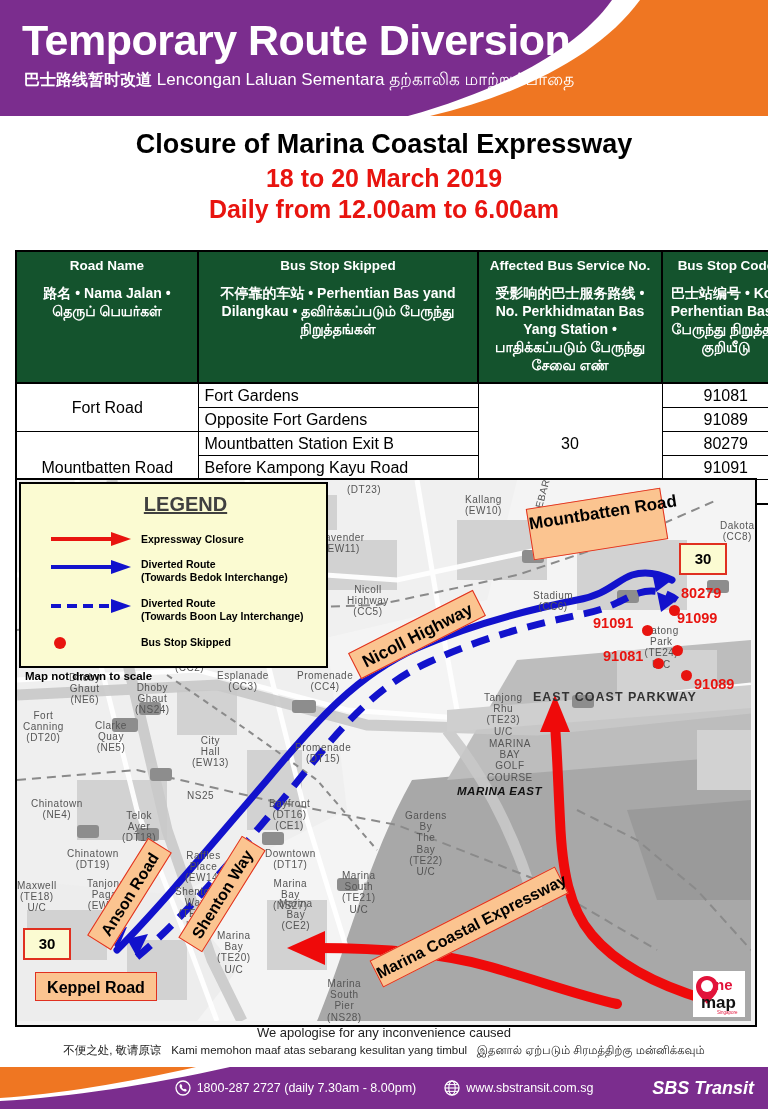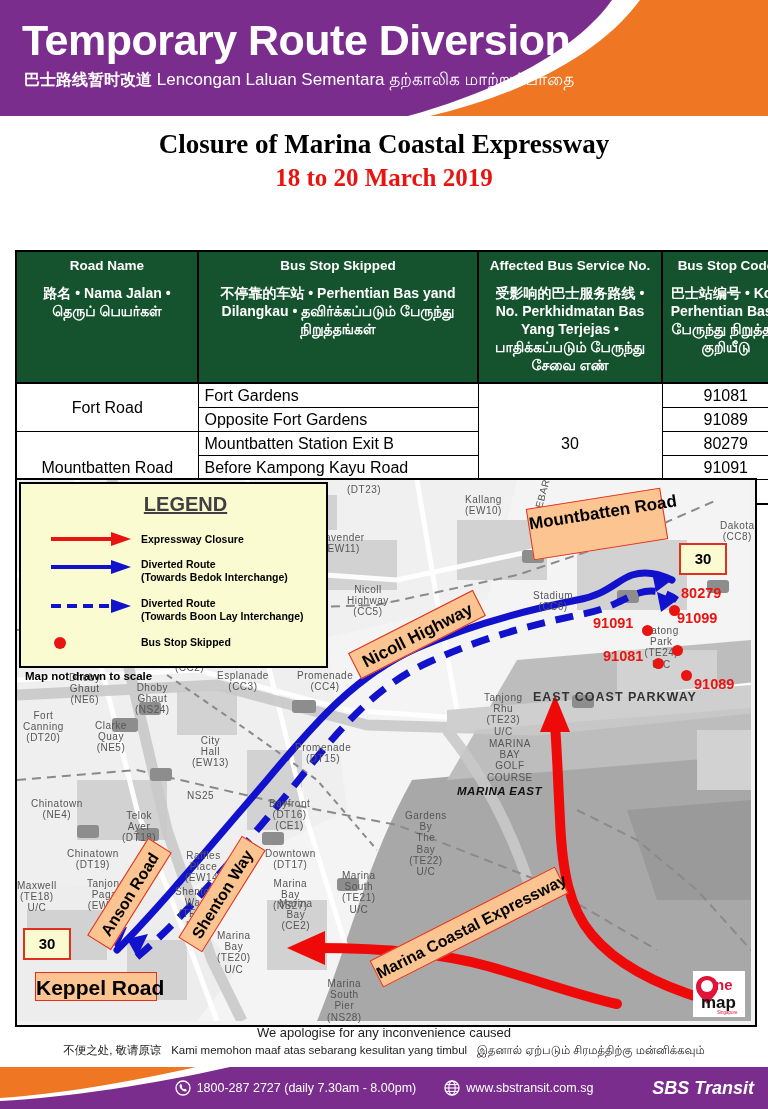--- a/index.html
+++ b/index.html
@@ -34,21 +34,20 @@
     z-index: 5;
   }
   #header-sub .cn { font-weight: bold; font-size: 16px; }
   #header-sub .ms { font-size: 17px; }
   #header-sub .ta { font-size: 17px; }
 
   
   #title-block {
     position: absolute; left: 0; top: 118px; width: 768px; height: 128px;
     text-align: center;
-    font-family: Liberation Serif, serif;
   }
   #closure-title {
     margin-top: 11px;
     font-size: 27px; font-weight: bold; color: #000000;
   }
   #date-line {
     margin-top: 4px;
     font-size: 25px; font-weight: bold; color: #e8140f;
   }
   #time-line {
@@ -217,36 +216,37 @@
   <div id="header-sub">
     <span class="cn">巴士路线暂时改道</span>
     <span class="ms">Lencongan Laluan Sementara</span>
     <span class="ta">தற்காலிக மாற்றுப்பாதை</span>
   </div>
 </div>
 
 <div id="title-block">
   <div id="closure-title">Closure of Marina Coastal Expressway</div>
   <div id="date-line">18 to 20 March 2019</div>
+  <div id="time-line">Daily from 12.00am to 6.00am</div>
 </div>
 
 <table id="info-table">
   <thead>
     <tr>
       <th style="width:172px">
         <span class="th-en">Road Name</span>
         <span class="th-other">路名 • Nama Jalan • தெருப் பெயர்கள்</span>
       </th>
       <th style="width:270px">
         <span class="th-en">Bus Stop Skipped</span>
         <span class="th-other">不停靠的车站 • Perhentian Bas yand Dilangkau • தவிர்க்கப்படும் பேருந்து நிறுத்தங்கள்</span>
       </th>
       <th style="width:174px">
         <span class="th-en">Affected Bus Service No.</span>
-        <span class="th-other">受影响的巴士服务路线 • No. Perkhidmatan Bas Yang Terjejas • பாதிக்கப்படும் பேருந்து சேவை எண்</span>
+        <span class="th-other">受影响的巴士服务路线 • No. Perkhidmatan Bas Yang Station • பாதிக்கப்படும் பேருந்து சேவை எண்</span>
       </th>
       <th style="width:118px">
         <span class="th-en">Bus Stop Code</span>
         <span class="th-other">巴士站编号 • Kod Perhentian Bas • பேருந்து நிறுத்தக் குறியீடு</span>
       </th>
     </tr>
   </thead>
   <tbody>
     <tr>
       <td class="road-cell" rowspan="2">Fort Road</td>
@@ -403,21 +403,21 @@
   <div class="mlabel big" style="left:492px; top:210px;">EAST COAST PARKWAY</div>
 
   <div class="road-label" style="left:512px; top:18px; width:136px; height:52px; font-size:17px; line-height:24px; padding-top:3px; transform:rotate(-9deg);">Mountbatten Road</div>
 
   <div class="road-label" style="left:330px; top:140px; width:140px; height:29px; font-size:17px; line-height:29px; transform:rotate(-27deg);">Nicoll Highway</div>
 
   <div class="road-label" style="left:55px; top:400px; width:115px; height:28px; font-size:16px; line-height:28px; transform:rotate(-58deg);">Anson Road</div>
 
   <div class="road-label" style="left:145px; top:400px; width:120px; height:28px; font-size:16px; line-height:28px; transform:rotate(-58deg);">Shenton Way</div>
 
-  <div class="road-label" style="left:18px; top:492px; width:122px; height:29px; font-size:21px; line-height:29px;">Keppel Road</div>
+  <div class="road-label" style="left:18px; top:492px; width:122px; height:29px; font-size:16px; line-height:29px;">Keppel Road</div>
 
   <div class="road-label" style="left:348px; top:432px; width:208px; height:30px; font-size:16px; line-height:30px; transform:rotate(-27deg);">Marina Coastal Expressway</div>
 
   <div class="svc-badge" style="left:662px; top:63px; width:44px; height:28px; line-height:28px;">30</div>
   <div class="svc-badge" style="left:6px; top:448px; width:44px; height:28px; line-height:28px;">30</div>
 
   <div class="stopdot" style="left:652px; top:125px;"></div>
   <div class="stopcode" style="left:664px; top:105px;">80279</div>
 
   <div class="stopdot" style="left:655px; top:165px;"></div>

